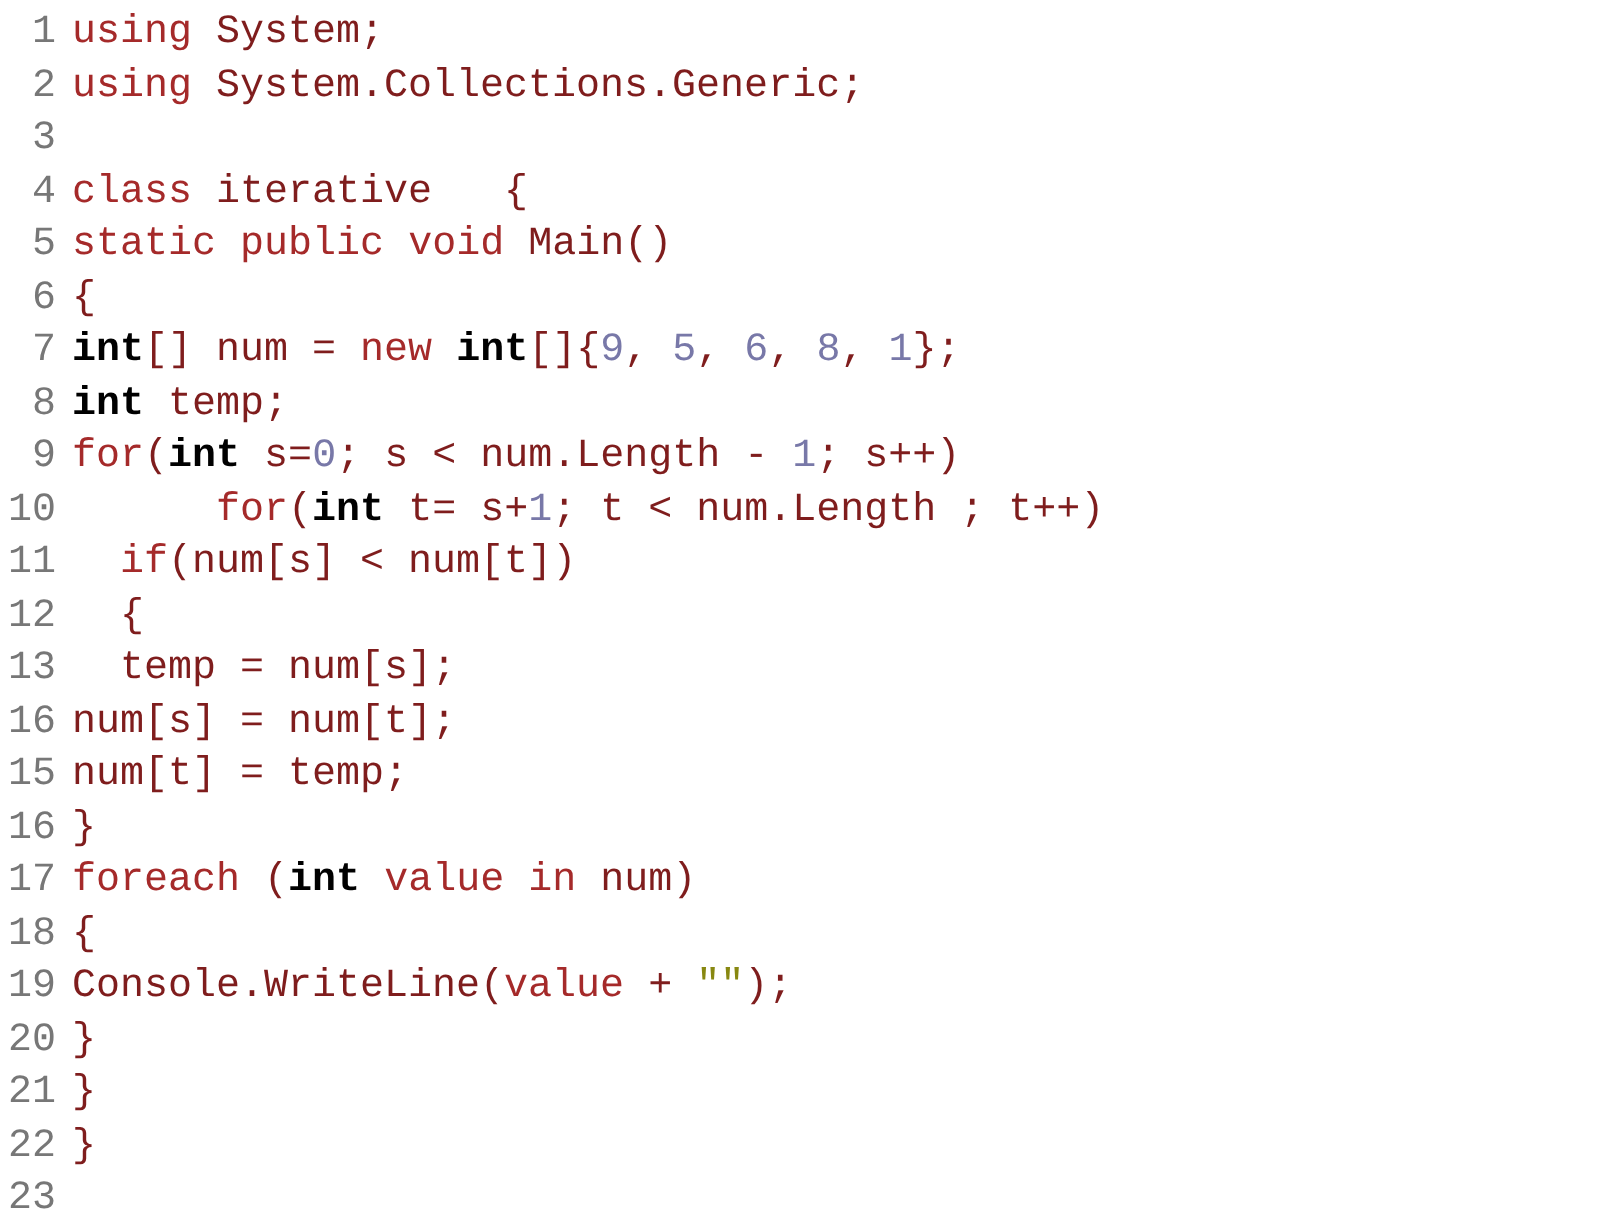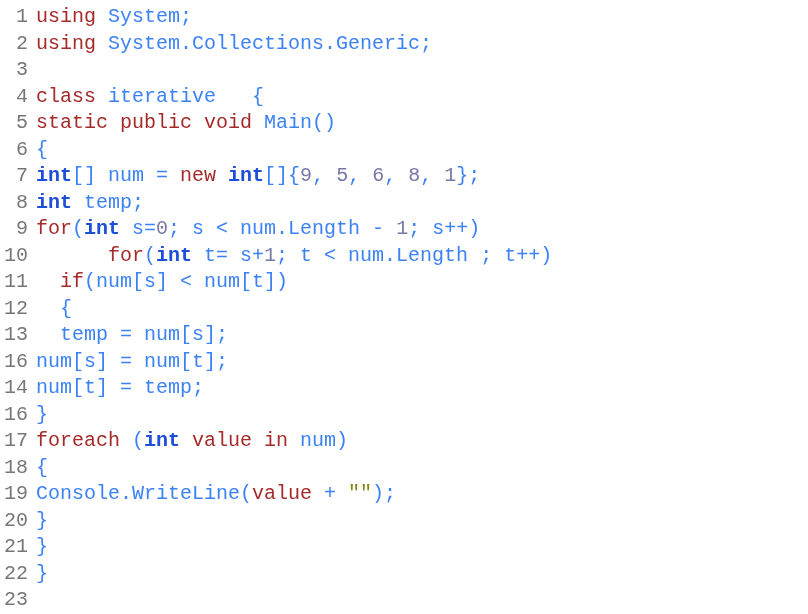--- a/index.html
+++ b/index.html
@@ -28,44 +28,44 @@
       width: 36px;
       padding-right: 8px;
       flex-shrink: 0;
       user-select: none;
       font-weight: normal;
     }
     .code {
       white-space: pre;
     }
     .kw { color: #a52a2a; font-weight: normal; }
-    .type { color: #1d4ed8; font-weight: bold; font-family: Liberation Mono, monospace; }
+    .type { color: #000000; font-weight: bold; font-family: Liberation Mono, monospace; }
     .num { color: #7878a8; }
     .str { color: #888811; }
-    .plain { color: #3b82f6; }
+    .plain { color: #7f1d1d; }
   </style>
 </head>
 <body>
 
 <div id="code-area">
     <div class="line"><span class="lineno">1</span><span class="code"><span class="kw">using</span><span class="plain"> System;</span></span></div>
     <div class="line"><span class="lineno">2</span><span class="code"><span class="kw">using</span><span class="plain"> System.Collections.Generic;</span></span></div>
     <div class="line"><span class="lineno">3</span><span class="code"></span></div>
     <div class="line"><span class="lineno">4</span><span class="code"><span class="kw">class</span><span class="plain"> iterative   </span><span class="plain">{</span></span></div>
     <div class="line"><span class="lineno">5</span><span class="code"><span class="kw">static</span><span class="plain"> </span><span class="kw">public</span><span class="plain"> </span><span class="kw">void</span><span class="plain"> Main()</span></span></div>
     <div class="line"><span class="lineno">6</span><span class="code"><span class="plain">{</span></span></div>
     <div class="line"><span class="lineno">7</span><span class="code"><span class="type">int</span><span class="plain">[] num = </span><span class="kw">new</span><span class="plain"> </span><span class="type">int</span><span class="plain">[]{</span><span class="num">9</span><span class="plain">, </span><span class="num">5</span><span class="plain">, </span><span class="num">6</span><span class="plain">, </span><span class="num">8</span><span class="plain">, </span><span class="num">1</span><span class="plain">};</span></span></div>
     <div class="line"><span class="lineno">8</span><span class="code"><span class="type">int</span><span class="plain"> temp;</span></span></div>
     <div class="line"><span class="lineno">9</span><span class="code"><span class="kw">for</span><span class="plain">(</span><span class="type">int</span><span class="plain"> s=</span><span class="num">0</span><span class="plain">; s &lt; num.Length - </span><span class="num">1</span><span class="plain">; s++)</span></span></div>
     <div class="line"><span class="lineno">10</span><span class="code"><span class="plain">      </span><span class="kw">for</span><span class="plain">(</span><span class="type">int</span><span class="plain"> t= s+</span><span class="num">1</span><span class="plain">; t &lt; num.Length ; t++)</span></span></div>
     <div class="line"><span class="lineno">11</span><span class="code"><span class="plain">  </span><span class="kw">if</span><span class="plain">(num[s] &lt; num[t])</span></span></div>
     <div class="line"><span class="lineno">12</span><span class="code"><span class="plain">  {</span></span></div>
     <div class="line"><span class="lineno">13</span><span class="code"><span class="plain">  temp = num[s];</span></span></div>
     <div class="line"><span class="lineno">16</span><span class="code"><span class="plain">num[s] = num[t];</span></span></div>
-    <div class="line"><span class="lineno">14</span><span class="code"><span class="plain">num[t] = temp;</span></span></div>
+    <div class="line"><span class="lineno">15</span><span class="code"><span class="plain">num[t] = temp;</span></span></div>
     <div class="line"><span class="lineno">16</span><span class="code"><span class="plain">}</span></span></div>
     <div class="line"><span class="lineno">17</span><span class="code"><span class="kw">foreach</span><span class="plain"> (</span><span class="type">int</span><span class="plain"> </span><span class="kw">value</span><span class="plain"> </span><span class="kw">in</span><span class="plain"> num)</span></span></div>
     <div class="line"><span class="lineno">18</span><span class="code"><span class="plain">{</span></span></div>
     <div class="line"><span class="lineno">19</span><span class="code"><span class="plain">Console.WriteLine(</span><span class="kw">value</span><span class="plain"> + </span><span class="str">""</span><span class="plain">);</span></span></div>
     <div class="line"><span class="lineno">20</span><span class="code"><span class="plain">}</span></span></div>
     <div class="line"><span class="lineno">21</span><span class="code"><span class="plain">}</span></span></div>
     <div class="line"><span class="lineno">22</span><span class="code"><span class="plain">}</span></span></div>
     <div class="line"><span class="lineno">23</span><span class="code"></span></div>
   </div>
 

